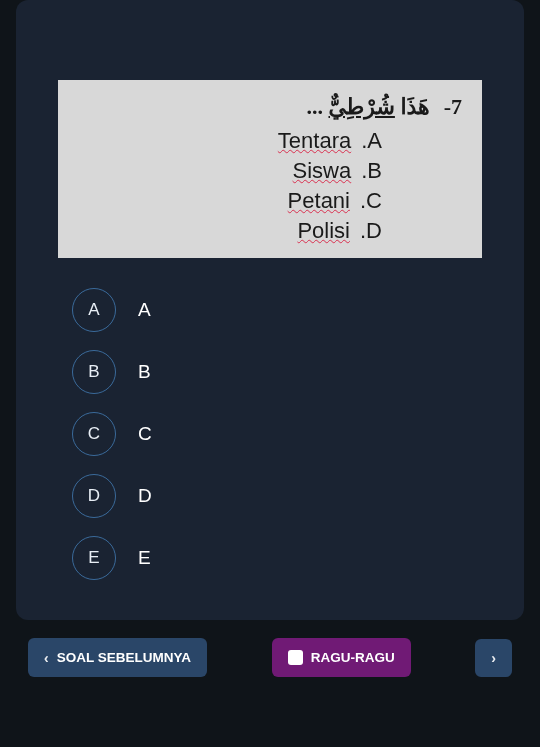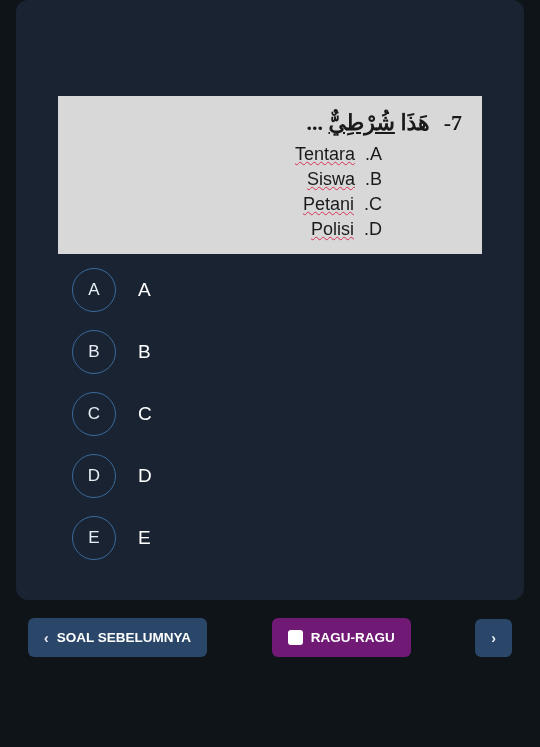--- a/index.html
+++ b/index.html
@@ -15,21 +15,21 @@
       border-radius: 12px;
       margin: 0 16px 18px 16px;
       padding-bottom: 40px;
     }
     .question-image {
       background: #d8d8d8;
       margin: 0 auto;
       width: 424px;
       padding: 14px 20px 14px 20px;
       position: relative;
-      top: 96px;
+      top: 80px;
     }
     .q-header {
       display: flex;
       justify-content: flex-end;
       align-items: baseline;
       gap: 14px;
       font-family: "Traditional Arabic", "Times New Roman", serif;
       color: #1a1a1a;
       font-size: 22px;
       font-weight: bold;
@@ -44,21 +44,21 @@
       align-items: flex-end;
       gap: 4px;
       padding-right: 80px;
     }
     .q-opt {
       display: flex;
       justify-content: flex-end;
       align-items: baseline;
       gap: 10px;
       color: #1a1a1a;
-      font-size: 18px;
+      font-size: 22px;
     }
     .q-opt .word {
       text-decoration: underline;
       text-decoration-color: #d9304f;
       text-decoration-style: wavy;
       text-decoration-thickness: 1.2px;
     }
     .q-opt .letter { font-weight: normal; }
     .answers {
       padding: 110px 56px 0 56px;

